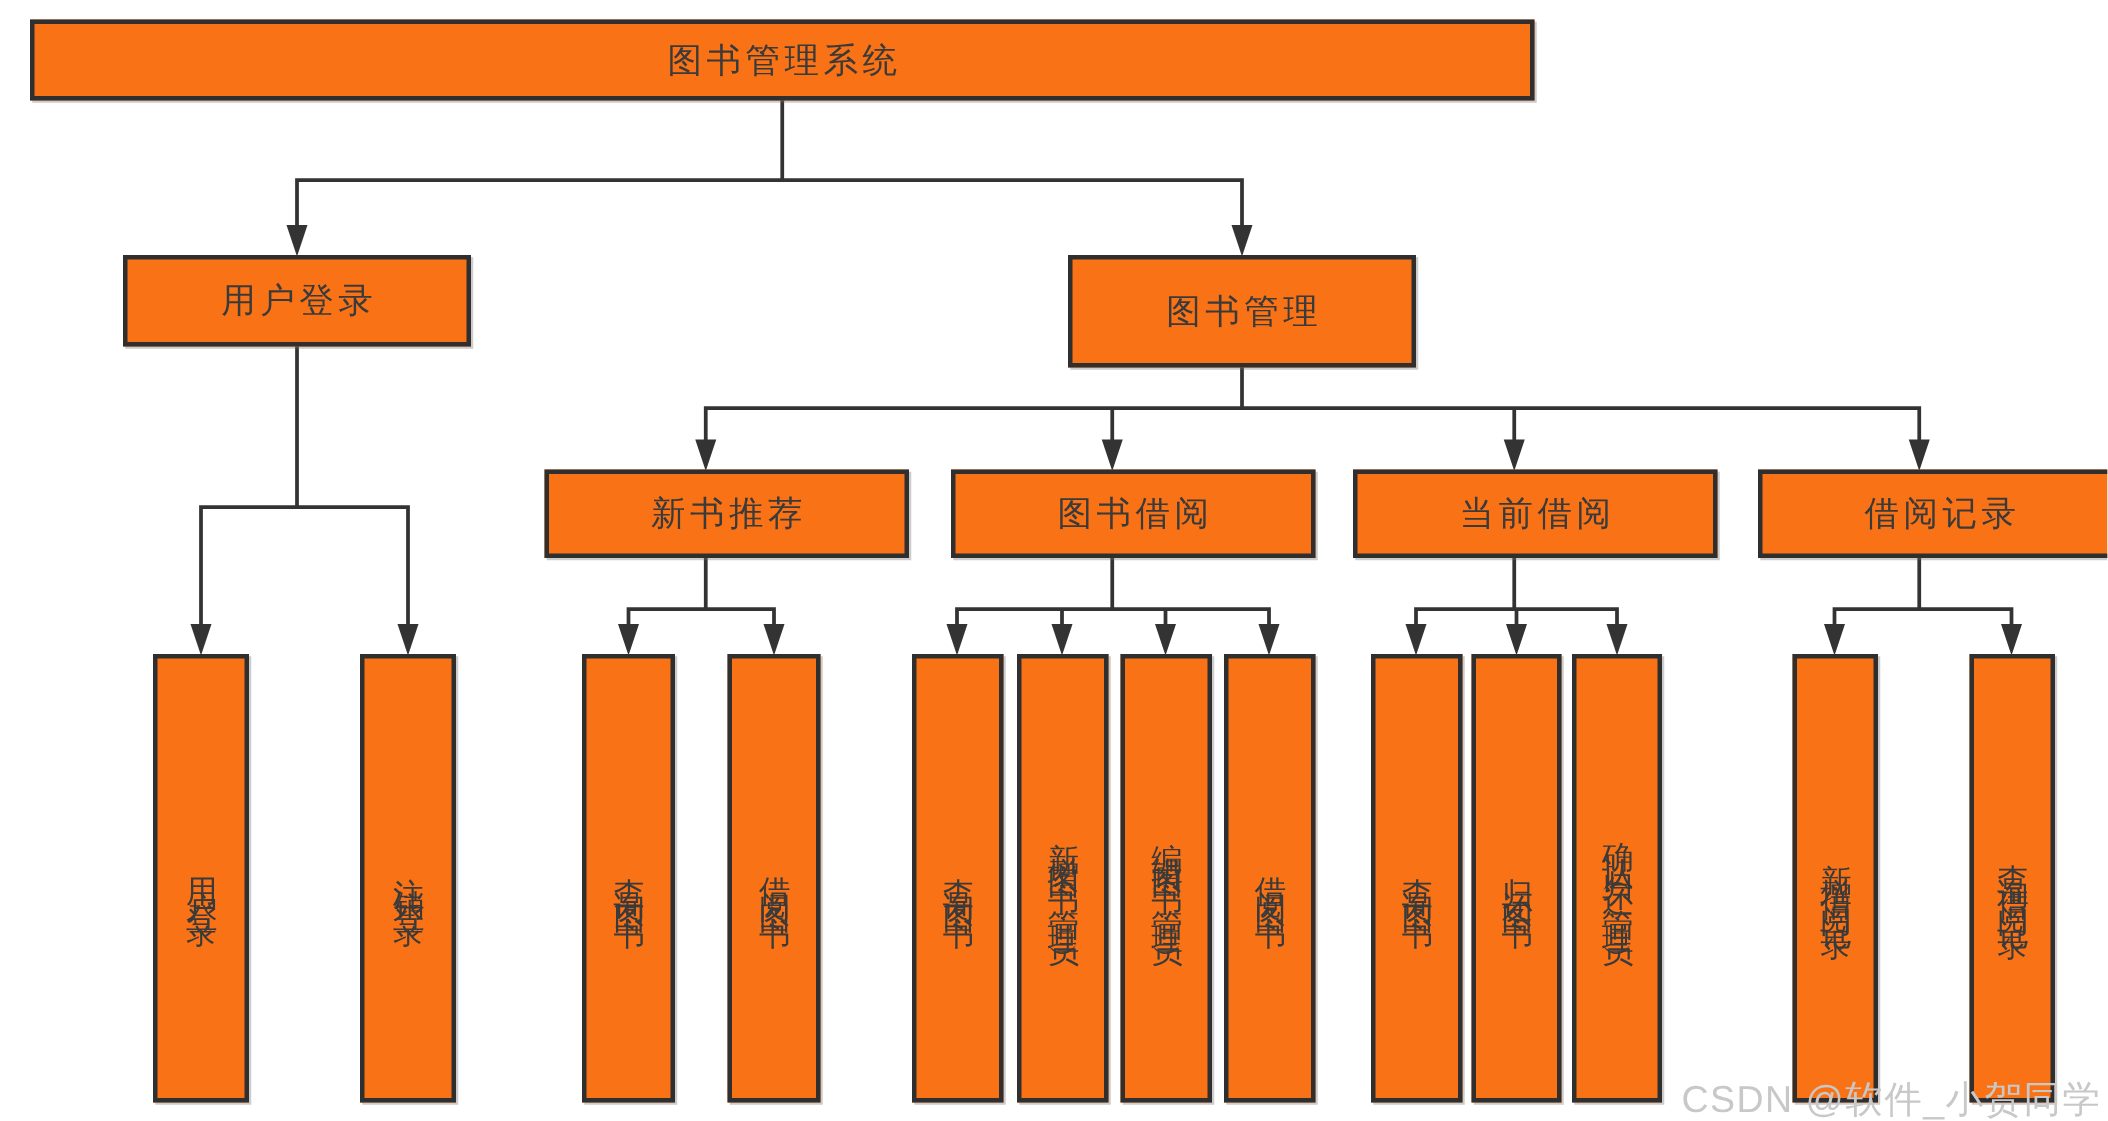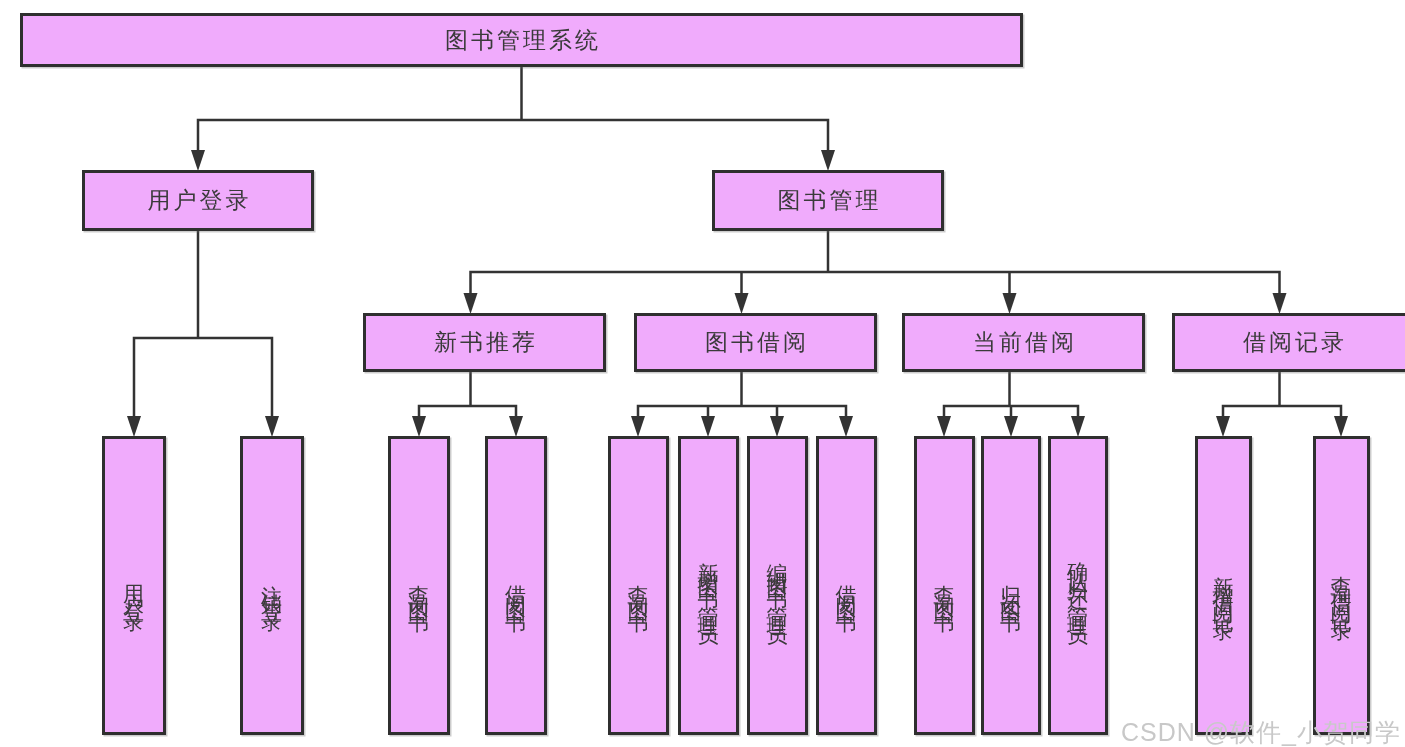--- a/index.html
+++ b/index.html
@@ -18,37 +18,37 @@
   svg.connectors {
     position: absolute;
     left: 0;
     top: 0;
     z-index: 0;
   }
   .node {
     position: absolute;
     box-sizing: border-box;
     border: 3px solid #2f2f2f;
-    background: #f0abfc;
+    background: #f97316;
     display: flex;
     align-items: center;
     justify-content: center;
     color: #3a3a3a;
     z-index: 1;
     box-shadow: 1.5px 1.5px 0 rgba(110,110,110,0.35);
   }
   .hlabel {
     font-size: 23px;
     letter-spacing: 3px;
     text-indent: 3px;
     white-space: nowrap;
   }
   .node.root   { left: 20px;  top: 13px;  width: 1003px; height: 54px; }
   .node.l2a    { left: 82px;  top: 170px; width: 232px;  height: 61px; }
-  .node.l2b    { left: 712px; top: 170px; width: 232px;  height: 61px; }
+  .node.l2b    { left: 712px; top: 170px; width: 232px;  height: 75px; }
   .node.branch { top: 313px; height: 59px; width: 243px; }
   .node.b0 { left: 363px; }
   .node.b1 { left: 634px; }
   .node.b2 { left: 902px; text-align: right; }
   .node.b3 { left: 1172px; }
   .node.leaf { top: 436px; height: 299px; }
   .vlabel {
     writing-mode: vertical-rl;
     font-size: 21px;
     letter-spacing: 9px;

